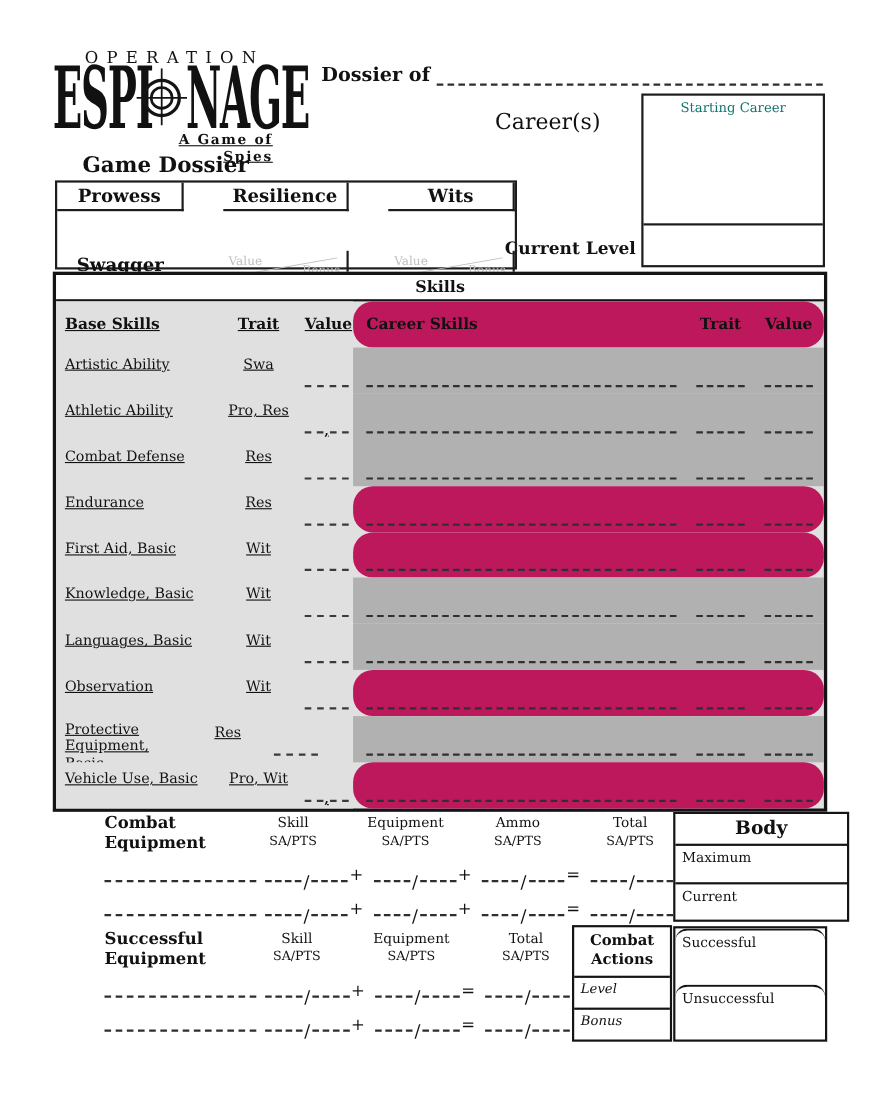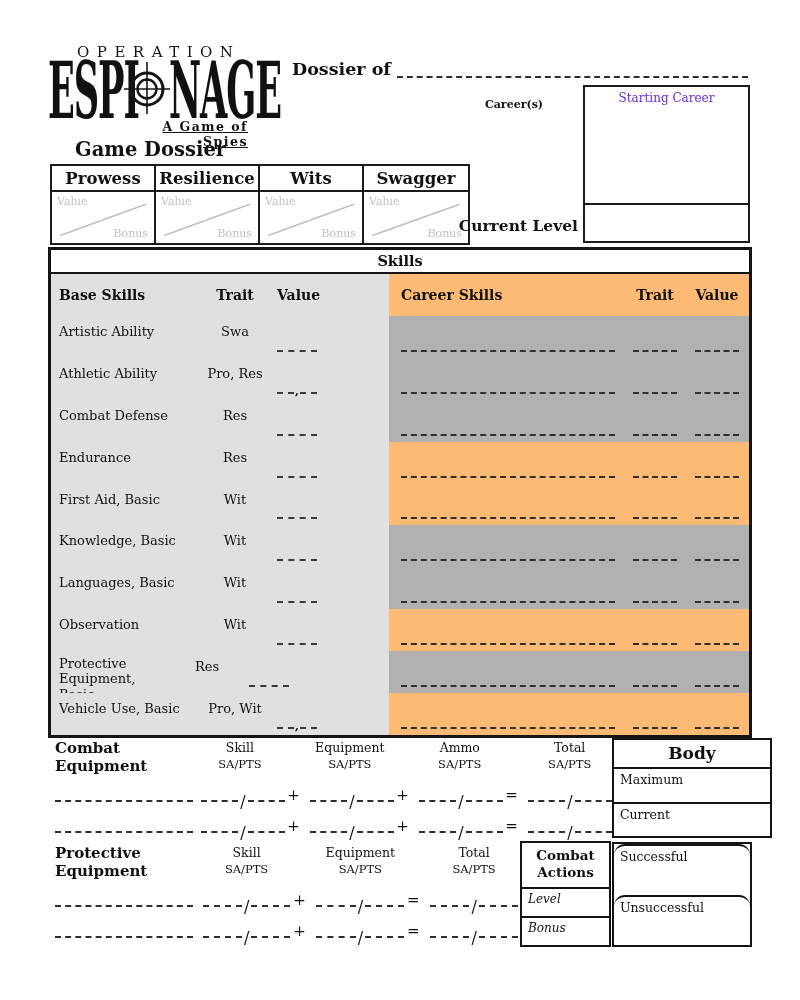--- a/index.html
+++ b/index.html
@@ -12,75 +12,75 @@
   .logo-word { position:absolute; left:48px; top:52px; width:210px; height:78px; }
   .logo-part { position:absolute; top:0; font-size:64px; font-weight:bold; line-height:1; transform:scale(0.55,1.22); transform-origin:0 0; letter-spacing:-2px; white-space:nowrap; }
   .logo-left { left:0; }
   .logo-right { left:121px; }
   .logo-cross { position:absolute; left:76px; top:10px; width:46px; height:52px; }
   .logo-tag { position:absolute; left:118px; top:119px; width:130px; text-align:right; font-size:12.5px; font-weight:bold; letter-spacing:1.5px;text-decoration:underline; }
 
   
   .dossier-label { position:absolute; left:292px; top:59px; font-size:17.5px; font-weight:bold; }
   .dossier-blank { position:absolute; left:397px; top:60px; width:351px; height:18px; border-bottom:2.5px dashed #2e2e2e; }
-  .careers-label { position:absolute; left:450px; top:98px; width:128px; text-align:center; font-size:11px; font-weight:bold; }
+  .careers-label { position:absolute; left:450px; top:98px; width:128px; text-align:left; font-size:20px; font-weight:normal; }
   .career-box { position:absolute; left:583px; top:85px; width:167px; height:158px; border:2px solid #1c1c1c; background:#fff; }
-  .career-box .starting { padding-top:4px; text-align:center; font-size:12px; color:#6d28d9; }
+  .career-box .starting { padding-top:4px; text-align:center; font-size:12px; color:#0f766e; }
   .career-box .cl-cell { position:absolute; left:0; right:0; bottom:0; height:38px; border-top:2px solid #1c1c1c; }
   .current-level-label { position:absolute; left:438px; top:216px; width:140px; text-align:right; font-size:15.5px; font-weight:bold; }
   .agent-title { position:absolute; left:75px; top:138px; font-size:19.5px; font-weight:bold; }
 
   
-  .stats { position:absolute; left:50px; top:164px; width:420px; height:81px; border:2px solid #1c1c1c; display:grid; grid-template-columns:repeat(4,1fr); grid-template-rows:26px 1fr; }
+  .stats { position:absolute; left:50px; top:164px; width:420px; height:81px; border:2px solid #1c1c1c; display:grid; grid-template-columns:repeat(3,1fr); grid-template-rows:26px 1fr;gap:36px; }
   .stat-h { border-right:2px solid #1c1c1c; border-bottom:2px solid #1c1c1c; text-align:center; font-weight:bold; font-size:16.5px; line-height:25px; }
   .stat-h:nth-child(4) { border-right:none; }
   .stat-c { position:relative; border-right:2px solid #1c1c1c; }
   .stat-c:last-child { border-right:none; }
   .stat-c .v { position:absolute; left:5px; top:3px; font-size:11px; color:#c0c0c0; }
   .stat-c .b { position:absolute; right:6px; bottom:3px; font-size:11px; color:#c0c0c0; }
   .stat-c svg { position:absolute; inset:0; width:100%; height:100%; }
 
   
   .skills { position:absolute; left:48px; top:247px; width:704px; height:491px; border:3px solid #141414; display:flex; flex-direction:column; background:#e0e0e0; }
   .skills-title { height:24px; background:#fff; border-bottom:2.5px solid #141414; text-align:center; font-weight:bold; font-size:14.5px; line-height:22px; }
   .srow { display:flex; flex:1; min-height:0; }
-  .sleft { width:338px; background:#e0e0e0; display:flex; padding:5px 0 0 8px; }
+  .sleft { width:270px; background:#e0e0e0; display:flex; padding:5px 0 0 8px;text-decoration:underline; }
   .sname { width:140px; font-size:13px; line-height:1.18; padding-top:3px; }
   .sname.narrow { max-width:112px; padding-top:0; }
   .strait { width:72px; text-align:center; font-size:13px; padding-top:3px; }
   .sval { position:relative; width:40px; margin-left:6px; }
   .sval .bl { position:absolute; left:0; right:0; bottom:6px; border-bottom:2px dashed #3a3a3a; }
   .sval.double { display:flex; align-items:flex-end; padding-bottom:6px; }
   .sval.double .bl { position:static; flex:1; border-bottom:2px dashed #3a3a3a; height:0; }
   .sval.double .comma { font-size:11px; line-height:5px; padding:0 1px; font-style:normal; }
   .scareer { flex:1; display:flex; align-items:flex-end; padding:0 10px 6px 12px; }
   .scareer .bl { border-bottom:2px dashed #303030; height:0; }
   .scareer .long { flex:1; }
   .scareer .t { width:44px; margin-left:18px; }
   .scareer .v { width:44px; margin-left:18px; }
   .band-d { background:#b1b1b1; }
-  .band-l { background:#fdba74; }
+  .band-l { background:#be185d;border-radius:18px; }
   
   .shead { flex:1; }
   .shead .sleft { align-items:center; padding-top:0; }
   .shead .hname { width:140px; font-weight:bold; font-size:14px; }
   .shead .htrait { width:72px; text-align:center; font-weight:bold; font-size:14px; }
   .shead .hval { width:40px; margin-left:6px; text-align:center; font-weight:bold; font-size:14px; }
   .shead .scareer { align-items:center; padding-bottom:0; }
   .shead .hcname { flex:1; font-weight:bold; font-size:14px; }
   .shead .hct { width:44px; margin-left:18px; text-align:center; font-weight:bold; font-size:14px; }
   .shead .hcv { width:44px; margin-left:18px; text-align:center; font-weight:bold; font-size:14px; }
 
   
   .equip { position:absolute; }
   #combat-equip { left:48px; top:740px; width:564px; height:100px; }
   #prot-equip { left:48px; top:845px; width:470px; height:102px; }
   .erow { display:flex; align-items:flex-end; padding:0 0 0 7px; }
   .erow.head { align-items:flex-start; height:38px; }
-  .ecol-name { width:140px; }
+  .ecol-name { width:140px;margin-left:40px; }
   .ecol-c { width:88px; margin-left:8px; }
   .ecol-op { width:18px; text-align:center; font-size:15px; }
   .etitle { font-weight:bold; font-size:15px; line-height:1.18; width:110px; }
   .chead { text-align:center; font-size:12.5px; line-height:1.25; }
   .chead .sub { font-size:11.5px; }
   .drow { height:31px; }
   .nameline { display:block; width:138px; border-bottom:2px dashed #2e2e2e; margin-bottom:7px; }
   .frac { display:flex; align-items:flex-end; }
   .frac .bl { flex:1; border-bottom:2px dashed #2e2e2e; height:0; margin-bottom:7px; }
   .frac .sl { font-style:normal; font-weight:normal; font-size:16px; line-height:14px; padding:0 2px; }
@@ -441,21 +441,21 @@
             <b class="sl">/</b>
             <i class="bl"></i>
           </span>
         </div>
     </div>
   </div>
 
   <div class="equip" id="prot-equip">
     <div class="erow head">
       <div class="ecol-name">
-          <div class="etitle">Protective Equipment</div>
+          <div class="etitle">Successful Equipment</div>
         </div>
       <div class="ecol-c">
           <div class="chead"><span>Skill</span><br><span class="sub">SA/PTS</span></div>
         </div>
       <div class="ecol-op"></div>
       <div class="ecol-c">
           <div class="chead"><span>Equipment</span><br><span class="sub">SA/PTS</span></div>
         </div>
       <div class="ecol-op"></div>
       <div class="ecol-c">

